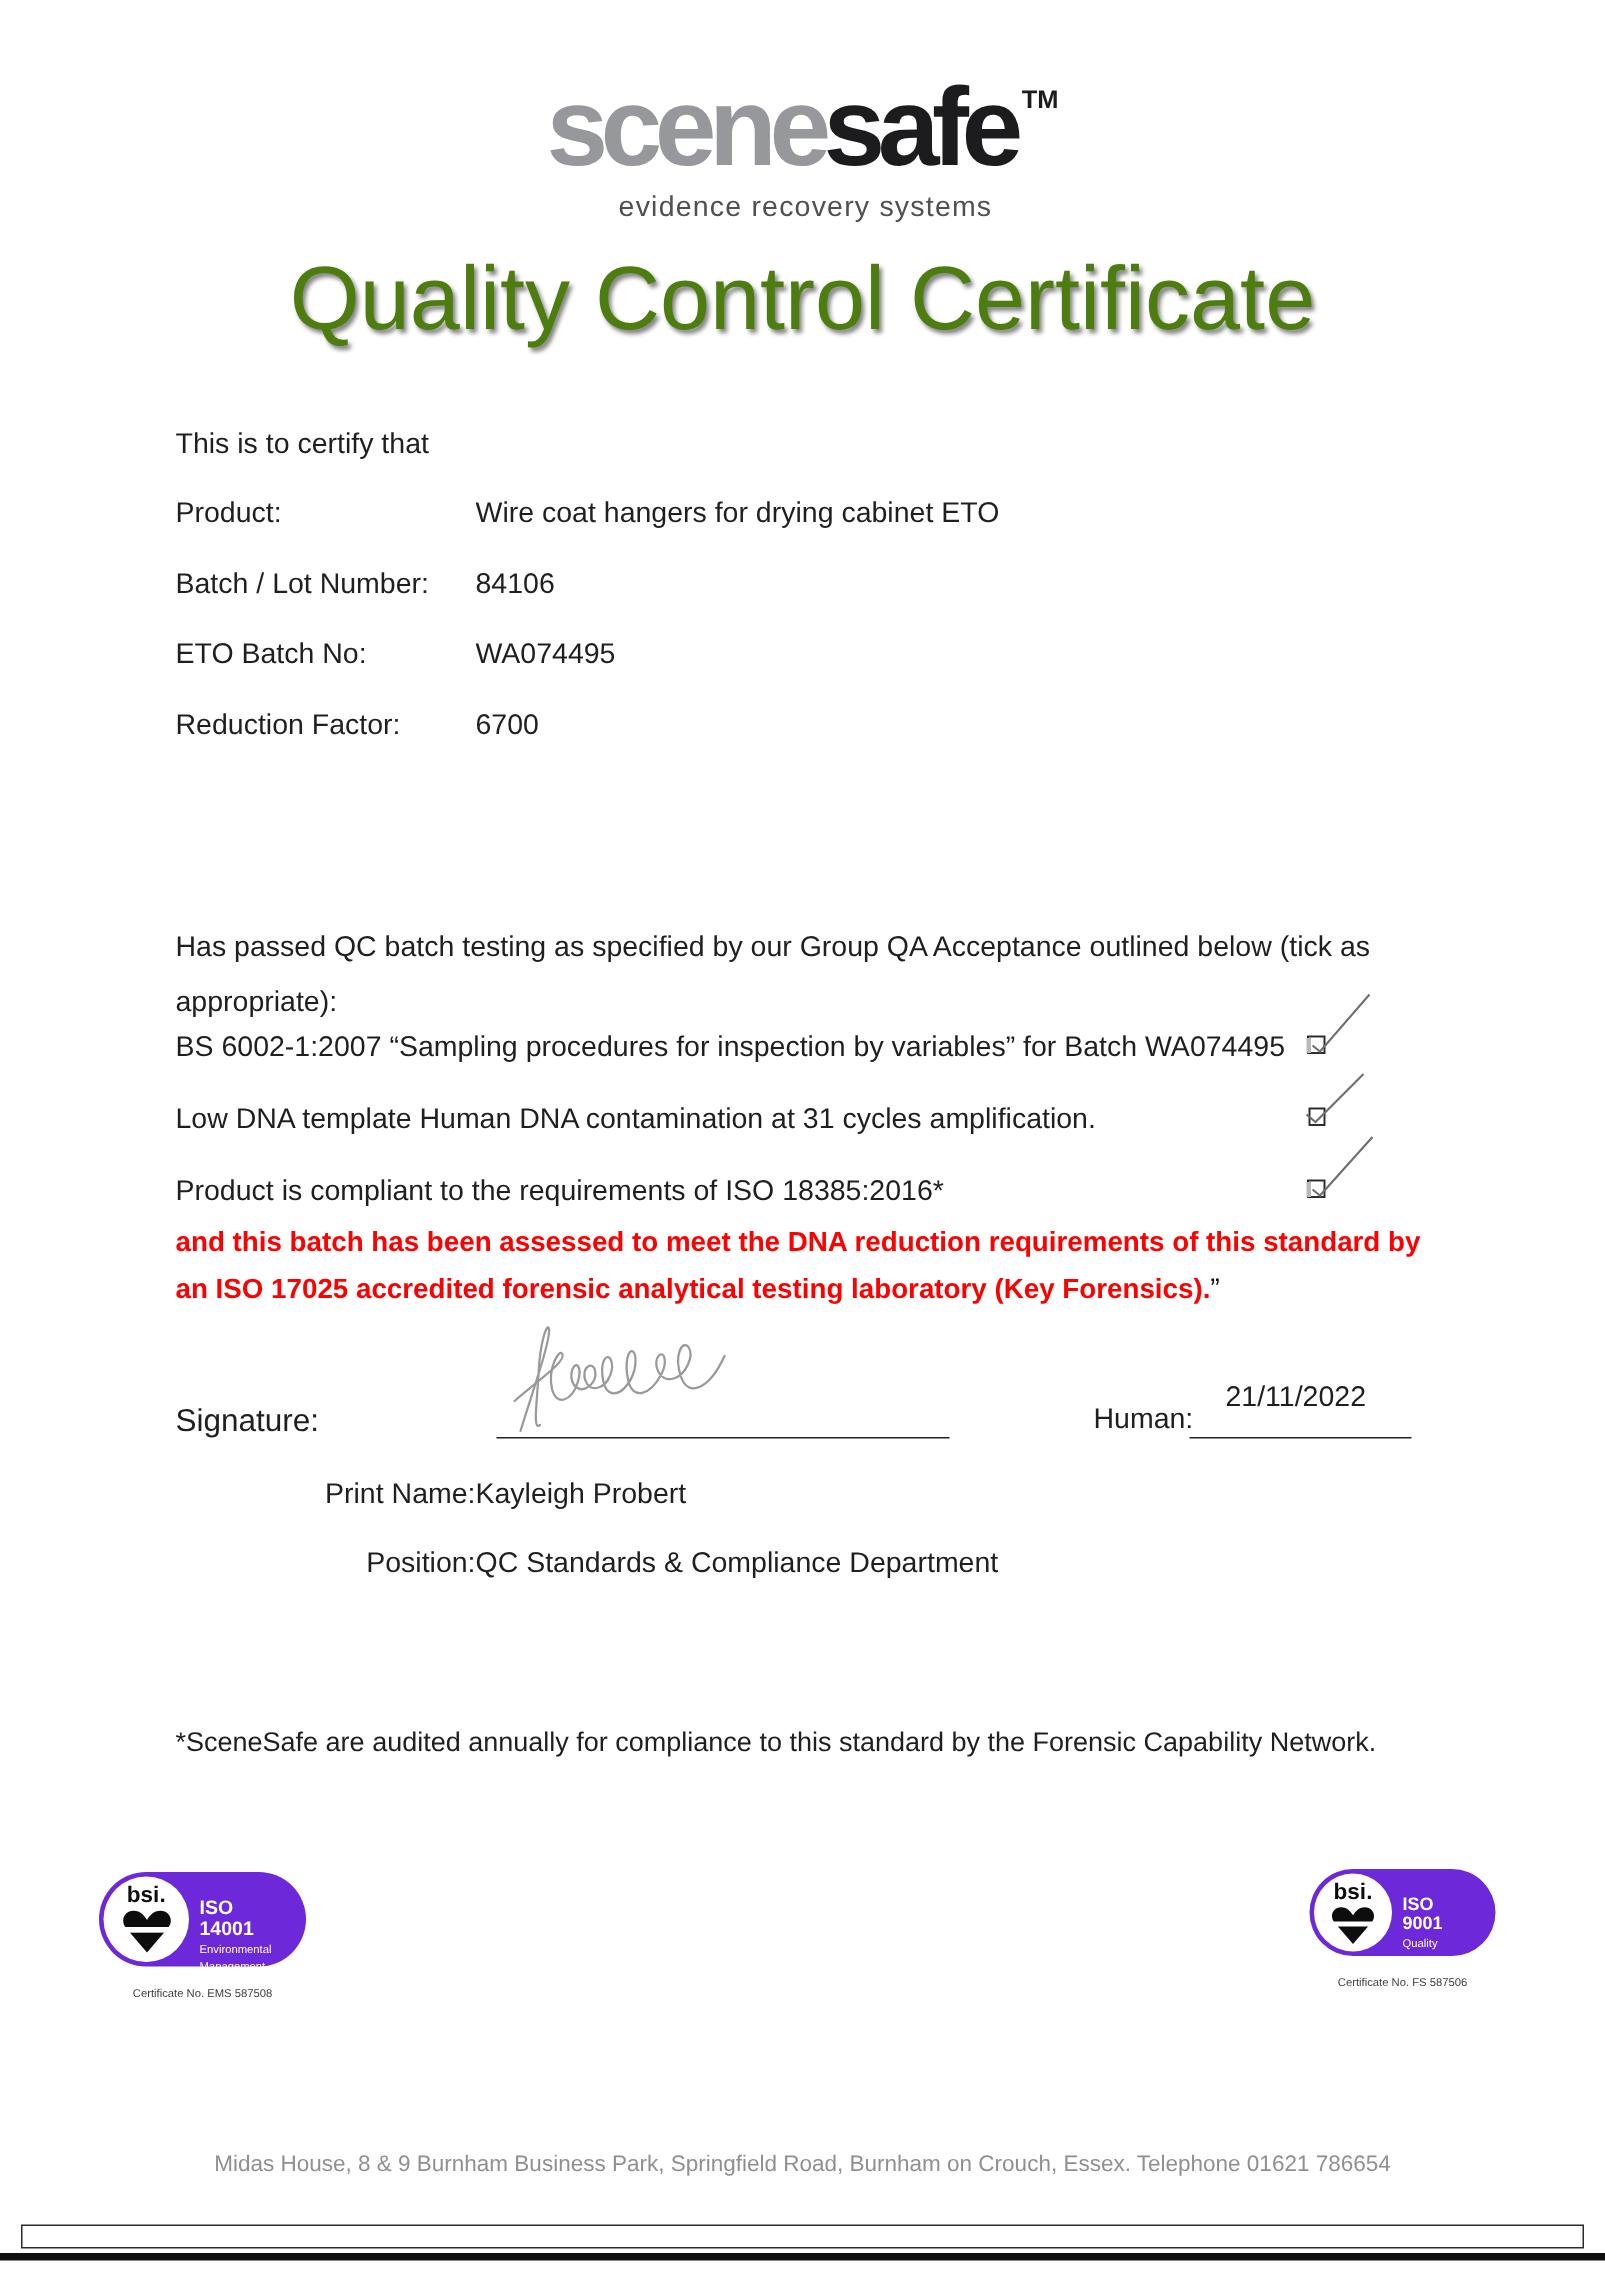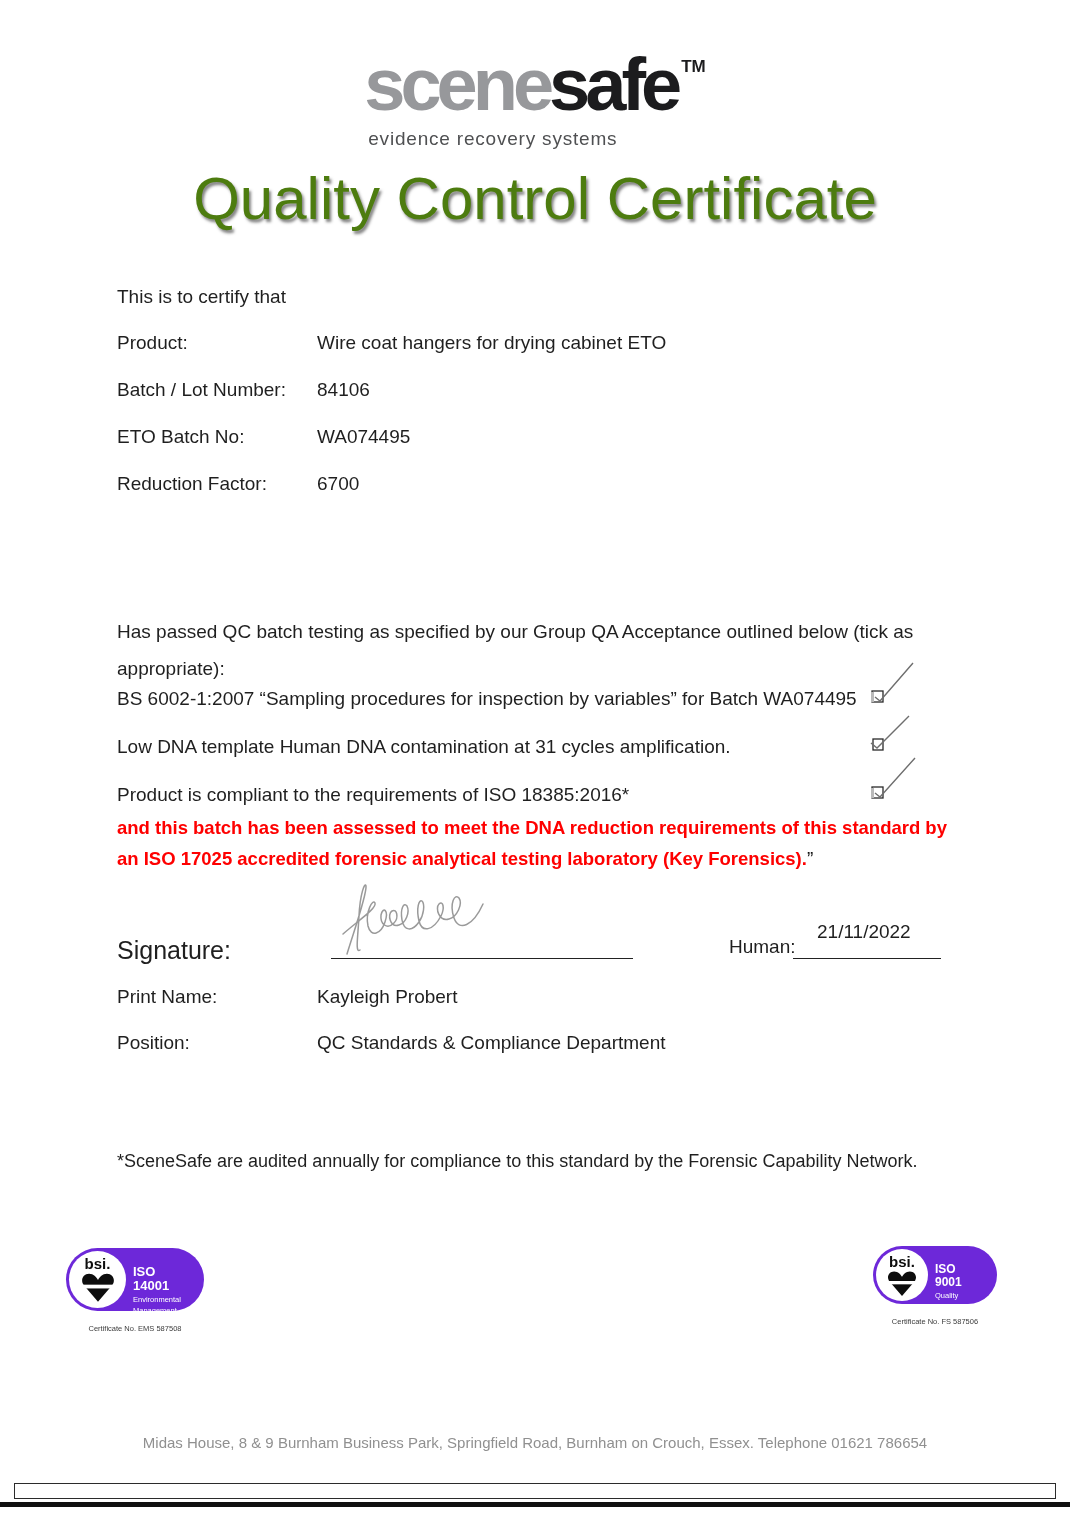--- a/index.html
+++ b/index.html
@@ -2,21 +2,21 @@
 <html><head>
 <meta charset="utf-8">
 <style>
   * { margin:0; padding:0; box-sizing:border-box; }
   html,body { background:#ffffff; }
   body { font-family:"Liberation Sans", sans-serif; color:#1f1f1f; }
   .page { position:relative; width:1070px; height:1516px; background:#ffffff; overflow:hidden; margin:0 auto; }
 
   
   .logo { position:absolute; top:48px; left:0; right:0; text-align:center; }
-  .logo-inner { display:inline-block; text-align:left; }
+  .logo-inner { display:inline-block; text-align:center; }
   .logo-word { font-weight:700; font-size:74px; letter-spacing:-5px; line-height:1; }
   .lg-gray { color:#97989b; }
   .lg-black { color:#1c1c1e; }
   .lg-tm { font-size:17px; letter-spacing:0; color:#1c1c1e; vertical-align:38px; margin-left:4px; font-weight:700; }
   .logo-tagline { font-size:19px; color:#4f5052; letter-spacing:0.8px; margin-top:6px; padding-left:4px; }
 
   
   .title { position:absolute; top:164px; left:0; right:0; text-align:center;
            font-size:60px; font-weight:500; color:#4d7c0f;
            text-shadow:2px 3px 3px rgba(30,30,30,0.55); letter-spacing:0px; }
@@ -34,28 +34,28 @@
   .check-item { position:relative; height:48px; font-size:19px; line-height:22px; }
   .c-text { display:inline-block; max-width:745px; }
   .tick { position:absolute; left:752px; top:-28px; width:50px; height:48px; }
 
   .red-note { position:absolute; top:812px; left:117px; width:852px;
               font-size:18.5px; line-height:31px; font-weight:700; }
   .red-note .red { color:#fe0000; }
   .red-note .quote { color:#111; font-weight:400; font-size:19px; }
 
   
-  .sig-label { position:absolute; top:936px; left:117px; font-size:25px; }
+  .sig-label { position:absolute; top:936px; left:117px; font-size:21px; }
   .sig-line { position:absolute; top:938px; left:331px; width:302px; height:21px; border-bottom:1.6px solid #222; }
   .signature-svg { position:absolute; top:878px; left:333px; }
   .date-label { position:absolute; top:936px; left:729px; font-size:19px; }
   .date-line { position:absolute; top:938px; left:793px; width:148px; height:21px; border-bottom:1.6px solid #222; }
   .date-value { position:absolute; top:921px; left:817px; font-size:19px; }
 
-  .pn-row { position:absolute; left:117px; display:flex; font-size:19px; }
+  .pn-row { position:absolute; left:117px; display:flex; font-size:19px;text-align:right; }
   .pn-row .f-label { width:200px; flex:0 0 200px; }
   .row-printname { top:986px; }
   .row-position { top:1032px; }
 
   .footnote { position:absolute; top:1127px; left:117px; font-size:18px;margin-top:24px; }
 
   
   .badge { position:absolute; width:150px; text-align:center; }
   .badge-left { left:60px; top:1248px; }
   .badge-right { left:860px; top:1246px; }

